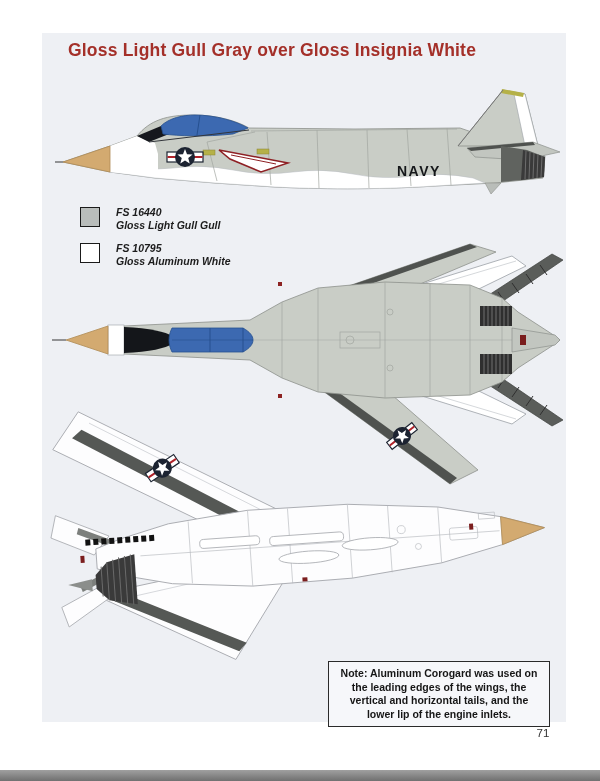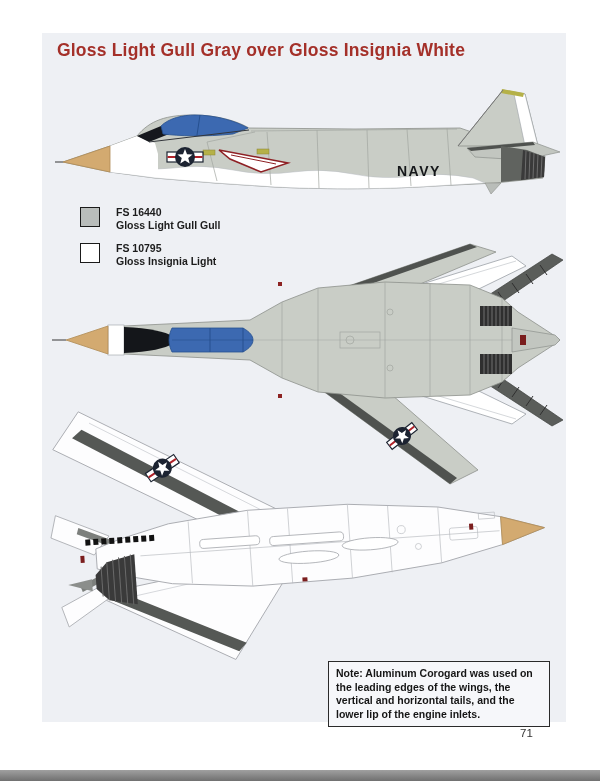--- a/index.html
+++ b/index.html
@@ -5,44 +5,44 @@
   html,body{margin:0;padding:0;background:#ffffff;}
   .screen{
     position:relative;width:600px;height:781px;background:#ffffff;overflow:hidden;
     font-family:"Liberation Sans",sans-serif;
   }
   .content-panel{
     position:absolute;left:42px;top:33px;width:524px;height:689px;
     background:#eef0f4;
   }
   .page-title{
-    position:absolute;left:57px;top:40px;width:480px;
+    position:absolute;left:68px;top:40px;width:480px;
     font-size:17.5px;font-weight:bold;color:#a43029;letter-spacing:.2px;
   }
   .view-svg{position:absolute;}
   .side-svg{left:55px;top:84px;}
   .top-svg{left:50px;top:240px;}
   .bottom-svg{left:50px;top:394px;}
   .legend{position:absolute;left:80px;top:206px;width:180px;}
-  .legend-row{position:relative;height:36px;}
+  .legend-row{position:relative;height:36px;font-style:italic;}
   .legend-swatch{
     position:absolute;left:0;top:1px;width:20px;height:20px;
     border:1.5px solid #1a1a1a;background:#fff;box-sizing:border-box;
   }
   .legend-text{position:absolute;left:36px;top:0;}
   .legend-code,.legend-name{
     font-size:10.5px;font-weight:bold;color:#1c1c1c;line-height:13px;white-space:nowrap;
   }
   .note-box{
     position:absolute;left:328px;top:661px;width:222px;box-sizing:border-box;
     border:1.5px solid #2a2a2a;background:#f6f7fa;padding:5px 7px;
-    font-size:10.5px;font-weight:bold;color:#161616;line-height:13.5px;text-align:left;
+    font-size:10.5px;font-weight:bold;color:#161616;line-height:13.5px;text-align:center;
   }
   .page-number{
-    position:absolute;left:520px;top:727px;width:46px;text-align:left;
+    position:absolute;left:520px;top:727px;width:46px;text-align:center;
     font-size:11.5px;color:#333;
   }
   .footer-bar{
     position:absolute;left:0;top:770px;width:600px;height:11px;
     background:linear-gradient(#a0a0a0,#707070);
   }
   svg{display:block;}
 </style>
 </head>
 <body>
@@ -291,21 +291,21 @@
       <div class="legend-swatch" style="background-color: rgb(185, 189, 187);"></div>
       <div class="legend-text">
         <div class="legend-code">FS 16440</div>
         <div class="legend-name">Gloss Light Gull Gull</div>
       </div>
     </div>
     <div class="legend-row">
       <div class="legend-swatch" style="background-color: rgb(255, 255, 255);"></div>
       <div class="legend-text">
         <div class="legend-code">FS 10795</div>
-        <div class="legend-name">Gloss Insignia Light</div>
+        <div class="legend-name">Gloss Aluminum White</div>
       </div>
     </div>
   </div>
 
   <div class="note-box">Note:  Aluminum Corogard was used on the leading edges of the wings, the vertical and horizontal tails, and the lower lip of the engine inlets.</div>
 
   <div class="page-number">71</div>
 
   <div class="footer-bar"></div>
 </div>

